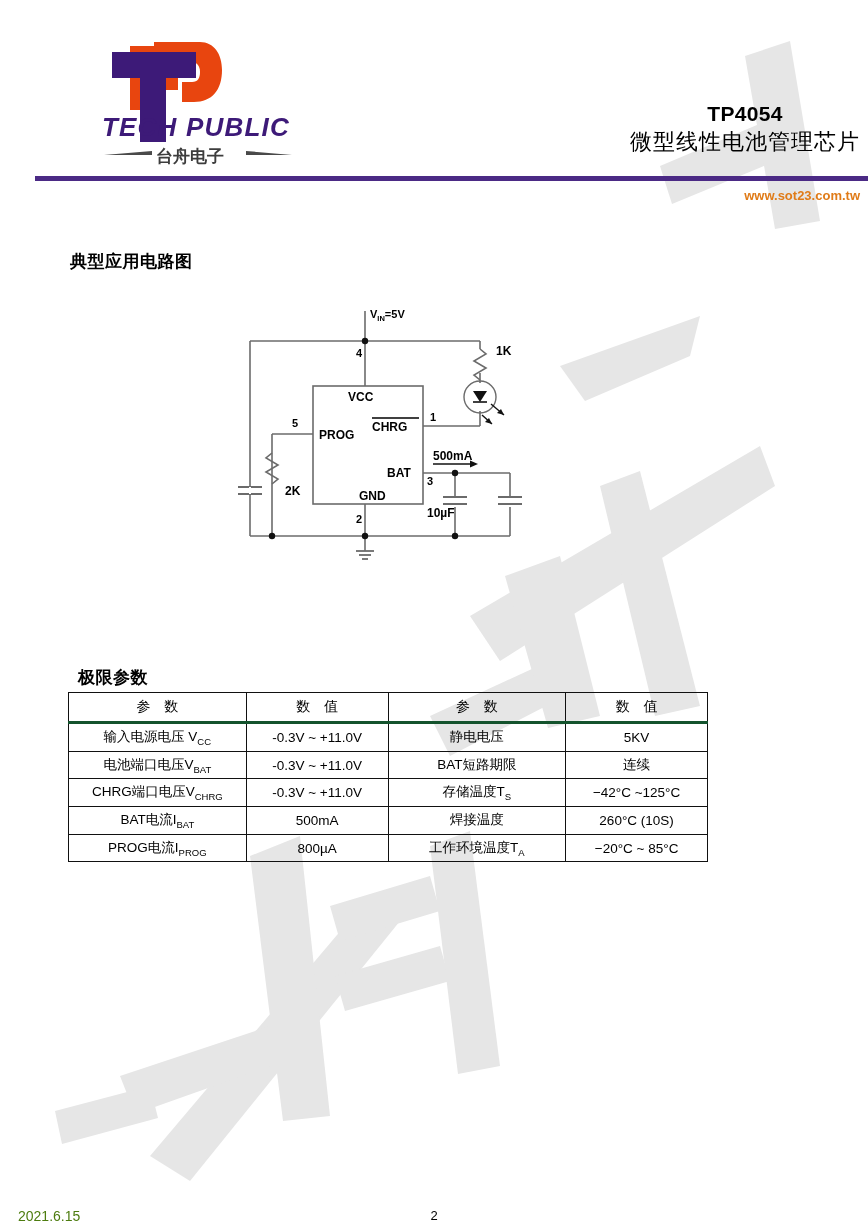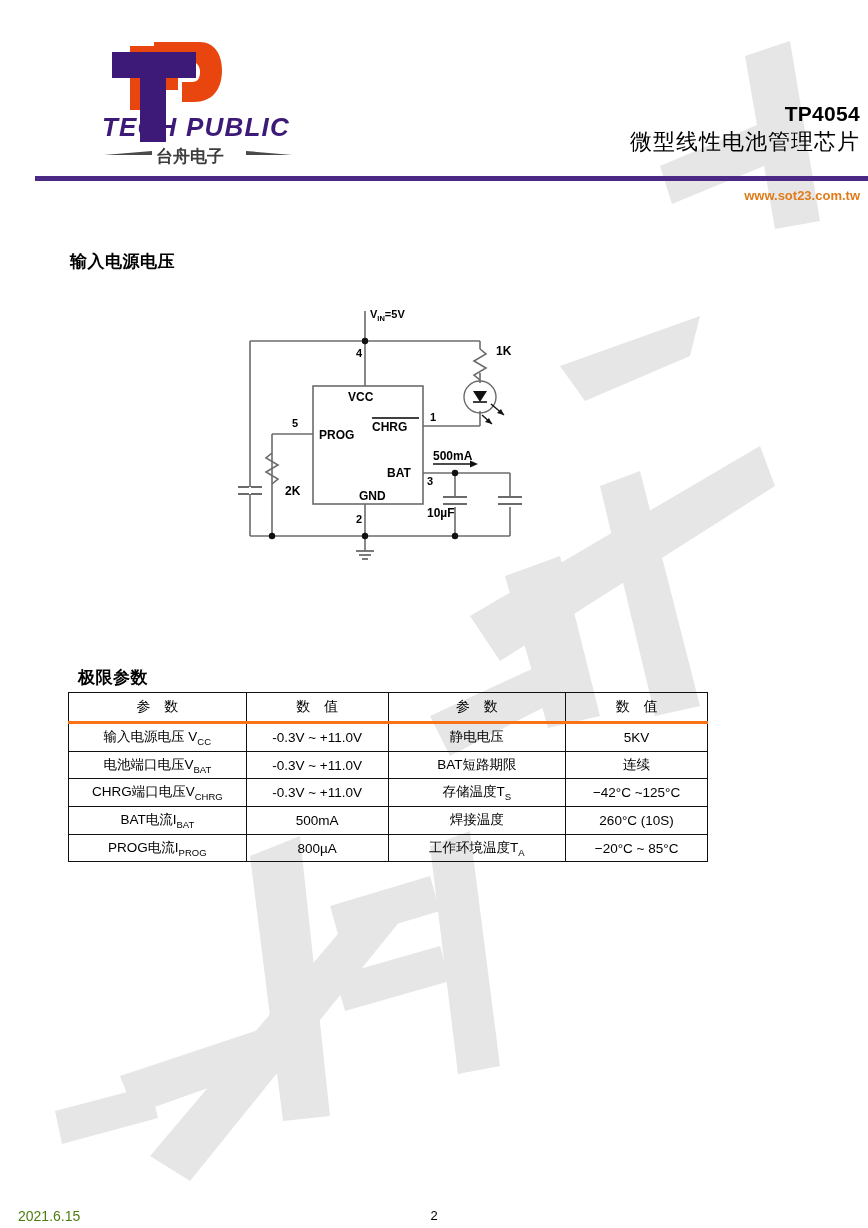--- a/index.html
+++ b/index.html
@@ -44,20 +44,21 @@
     top: 86px;
     text-align: right;
     z-index: 2;
   }
   .part-number {
     font-size: 21px;
     font-weight: bold;
     letter-spacing: 0.3px;
     color: #000;
     line-height: 1.1;
+    text-align: center;
   }
   .part-subtitle {
     font-family: "DejaVu Serif", "Liberation Serif", serif;
     font-size: 22px;
     color: #000;
     line-height: 1.25;
     margin-top: 3px;
     letter-spacing: 1px;
   }
   #header-rule {
@@ -118,21 +119,21 @@
     text-align: center;
     padding: 4px 3px;
     font-weight: normal;
     color: #000;
     background: transparent;
   }
   #limits-table thead th {
     font-size: 14px;
     letter-spacing: 5px;
     padding: 5px 3px 5px 8px;
-    border-bottom: 3px solid #f97316;
+    border-bottom: 3px solid #14532d;
   }
   #limits-table col.c-param { width: 178px; }
   #limits-table col.c-value { width: 142px; }
   .cell-sub { font-size: 9.5px; vertical-align: sub; letter-spacing: 0; }
 
   
   #footer-date {
     position: absolute;
     left: 18px;
     top: 1192px;
@@ -193,21 +194,21 @@
 
   <div id="header-right">
     <div class="part-number">TP4054</div>
     <div class="part-subtitle">微型线性电池管理芯片</div>
   </div>
 
   <div id="header-rule"></div>
 
   <div id="site-url">www.sot23.com.tw</div>
 
-  <div class="section-heading" id="heading-circuit">输入电源电压</div>
+  <div class="section-heading" id="heading-circuit">典型应用电路图</div>
 
   <svg id="circuit" viewBox="0 0 360 270">
     <g stroke="#6b6b6b" stroke-width="1.6" fill="none">
 
       <line x1="135" y1="10" x2="135" y2="40"></line>
 
       <line x1="20" y1="40" x2="250" y2="40"></line>
 
       <line x1="20" y1="40" x2="20" y2="235"></line>
 

